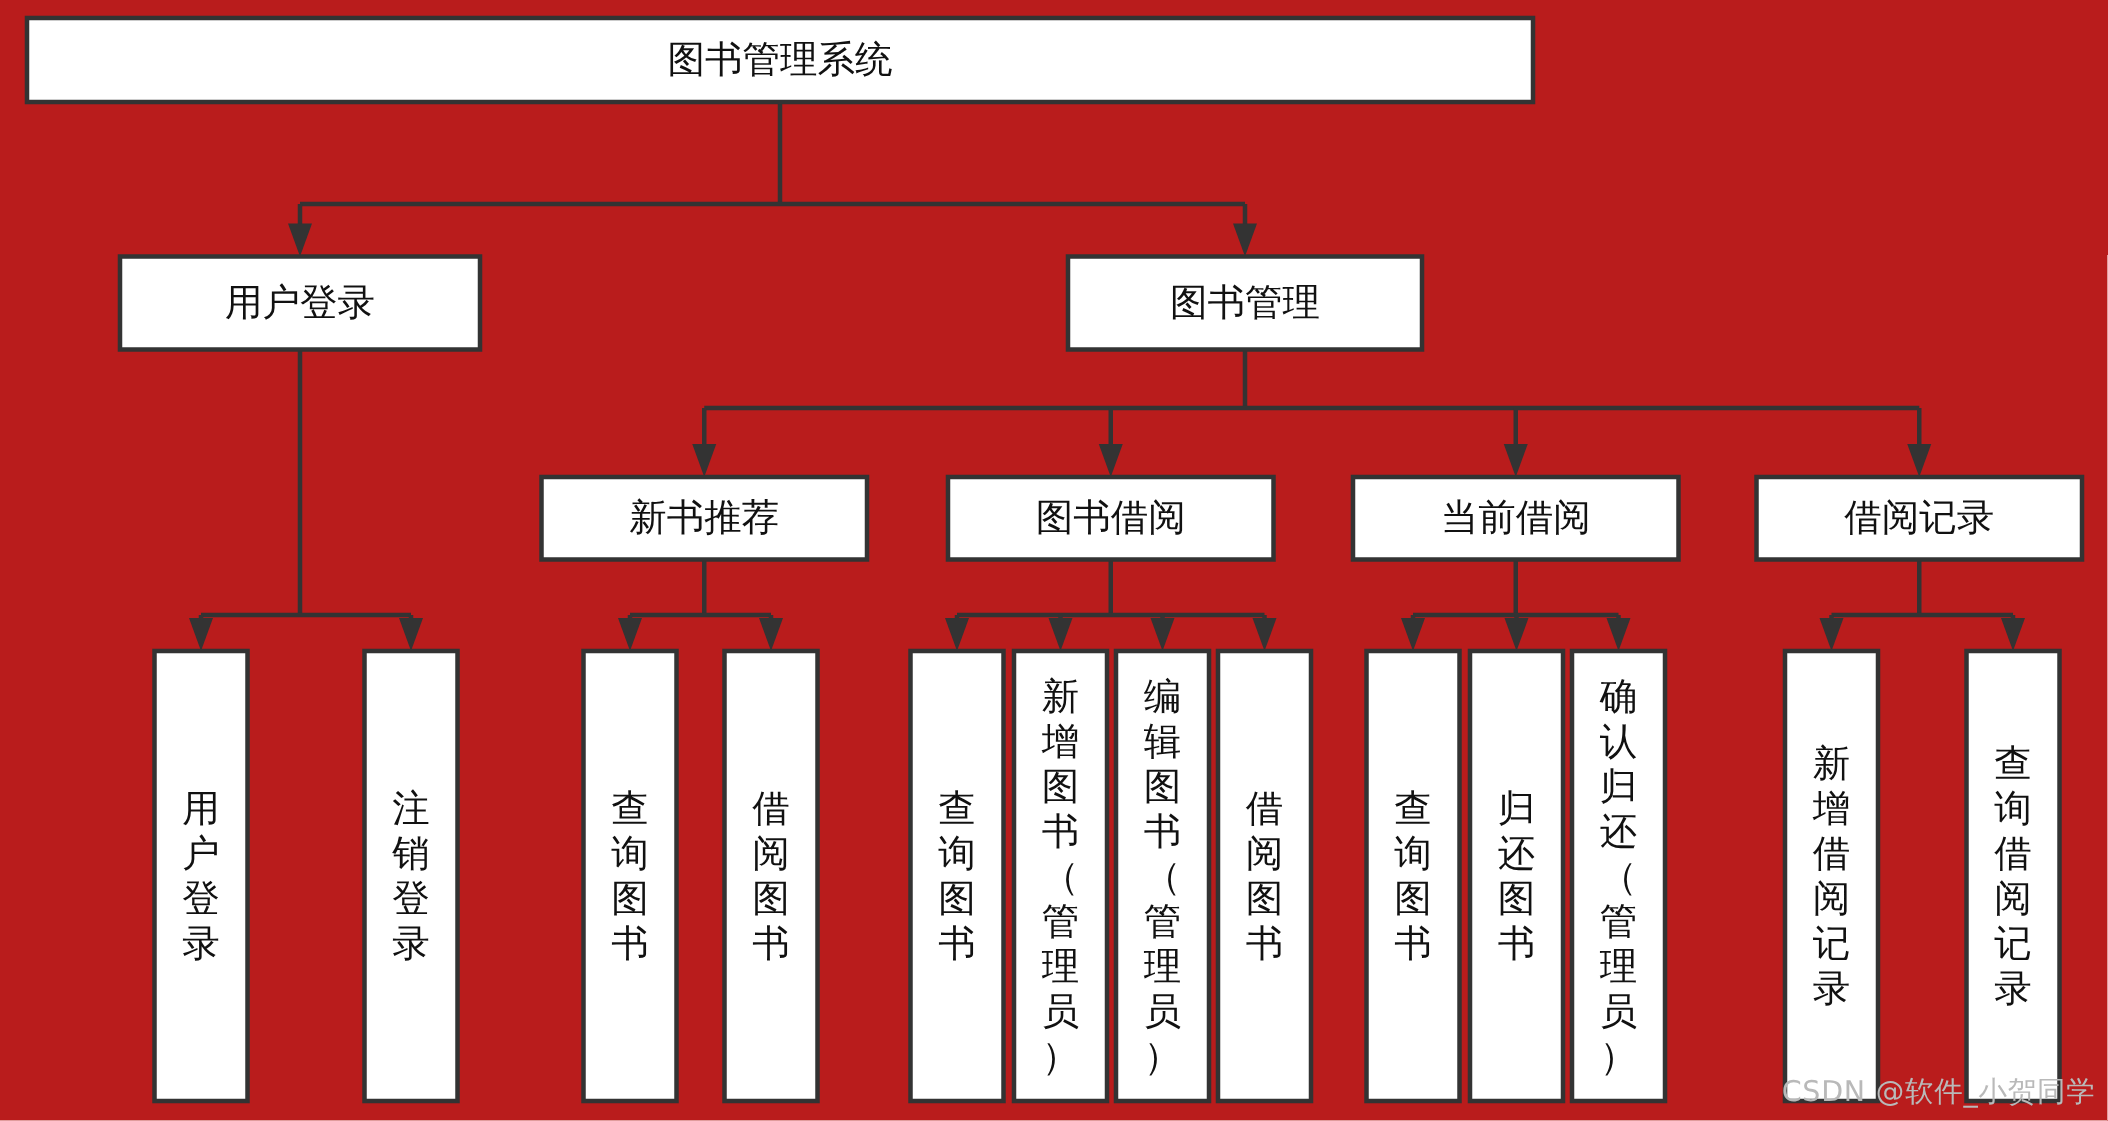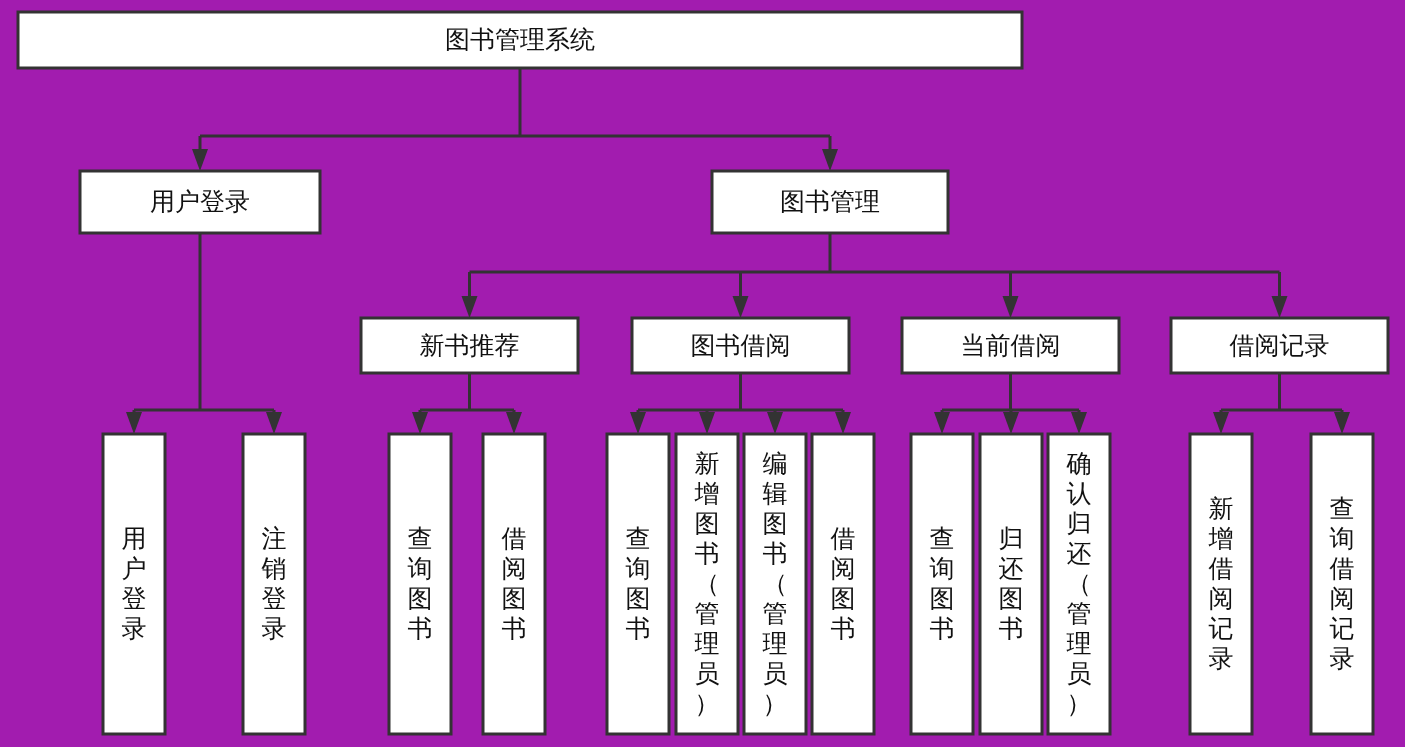--- a/index.html
+++ b/index.html
@@ -4,21 +4,21 @@
 <style>
   html, body {
     margin: 0;
     padding: 0;
     background: #ffffff;
   }
   #page {
     position: relative;
     width: 1405px;
     height: 747px;
-    background: #a21caf;
+    background: #b91c1c;
     font-family: "DejaVu Sans", "Liberation Sans", sans-serif;
     overflow: hidden;
   }
   svg.diagram {
     position: absolute;
     top: 0;
     left: 0;
     width: 1405px;
     height: 747px;
   }
@@ -197,14 +197,15 @@
           <rect x="1190" y="434" width="62" height="300" class="node-rect"></rect>
           <text x="1221" class="node-label-vert"><tspan x="1221" y="517.4">新</tspan><tspan x="1221" y="547.4">增</tspan><tspan x="1221" y="577.4">借</tspan><tspan x="1221" y="607.4">阅</tspan><tspan x="1221" y="637.4">记</tspan><tspan x="1221" y="667.4">录</tspan></text>
         </g>
         <g>
           <rect x="1311" y="434" width="62" height="300" class="node-rect"></rect>
           <text x="1342" class="node-label-vert"><tspan x="1342" y="517.4">查</tspan><tspan x="1342" y="547.4">询</tspan><tspan x="1342" y="577.4">借</tspan><tspan x="1342" y="607.4">阅</tspan><tspan x="1342" y="637.4">记</tspan><tspan x="1342" y="667.4">录</tspan></text>
         </g>
       </g>
   </svg>
 
+  <div class="watermark">CSDN @软件_小贺同学</div>
 
 </div>
 
 </body></html>

